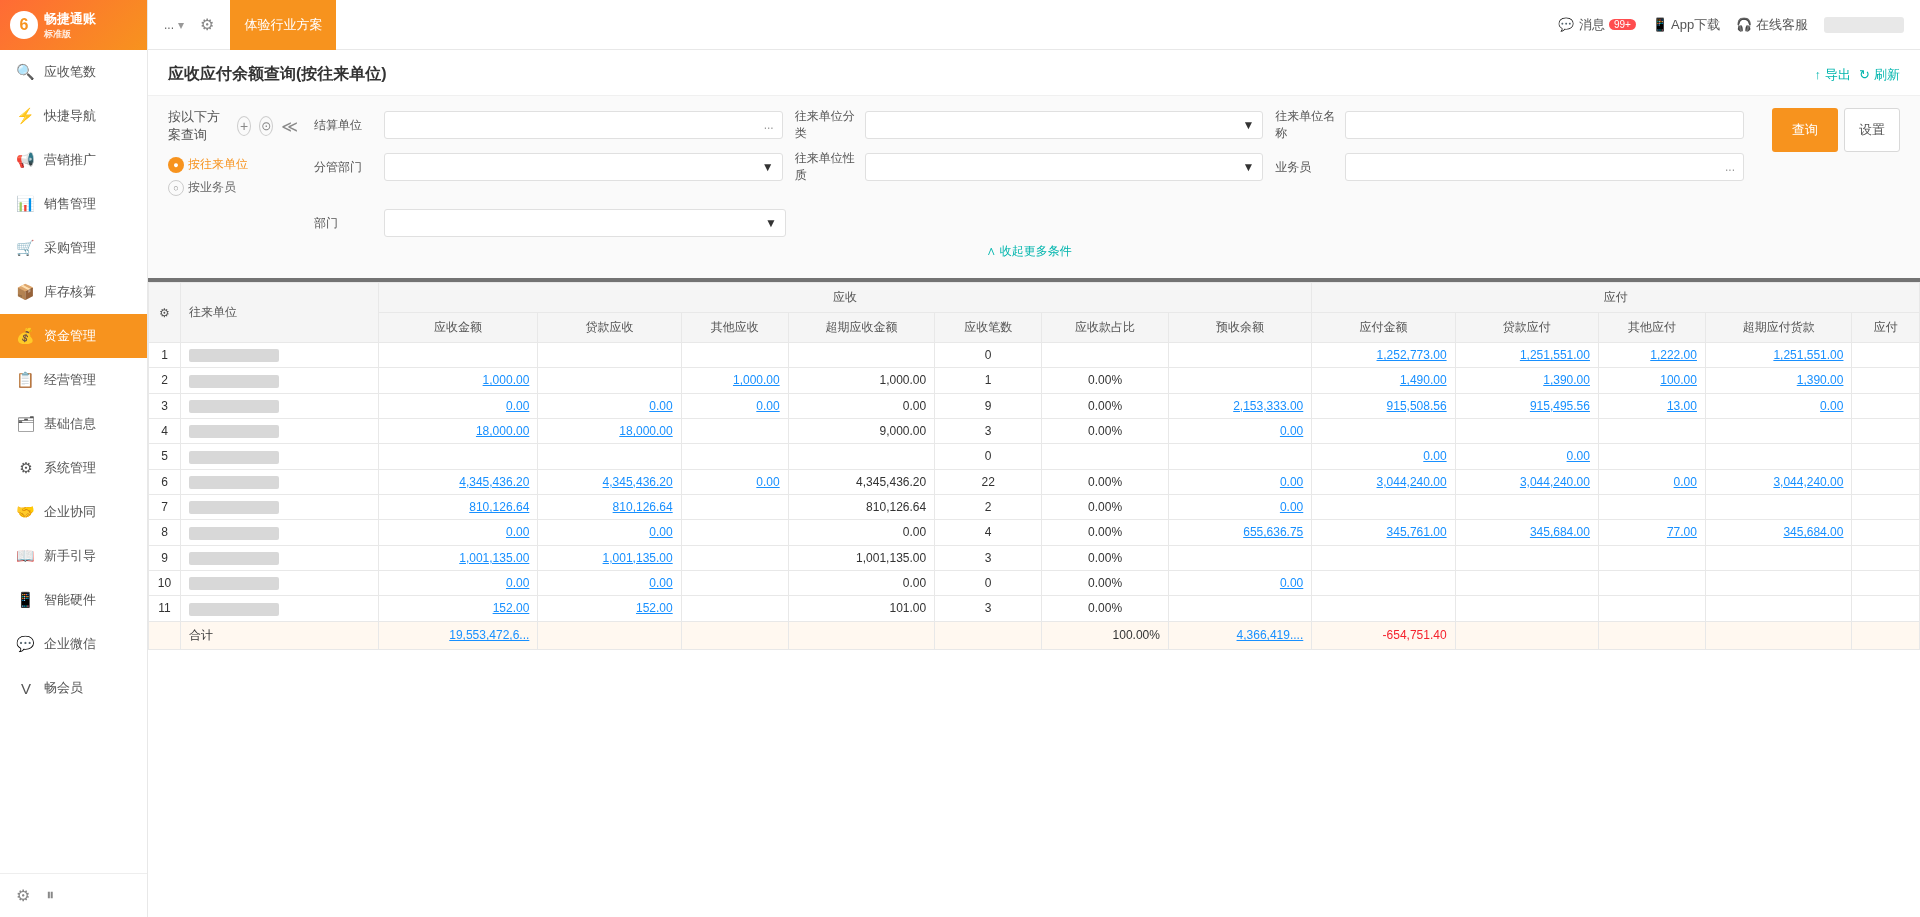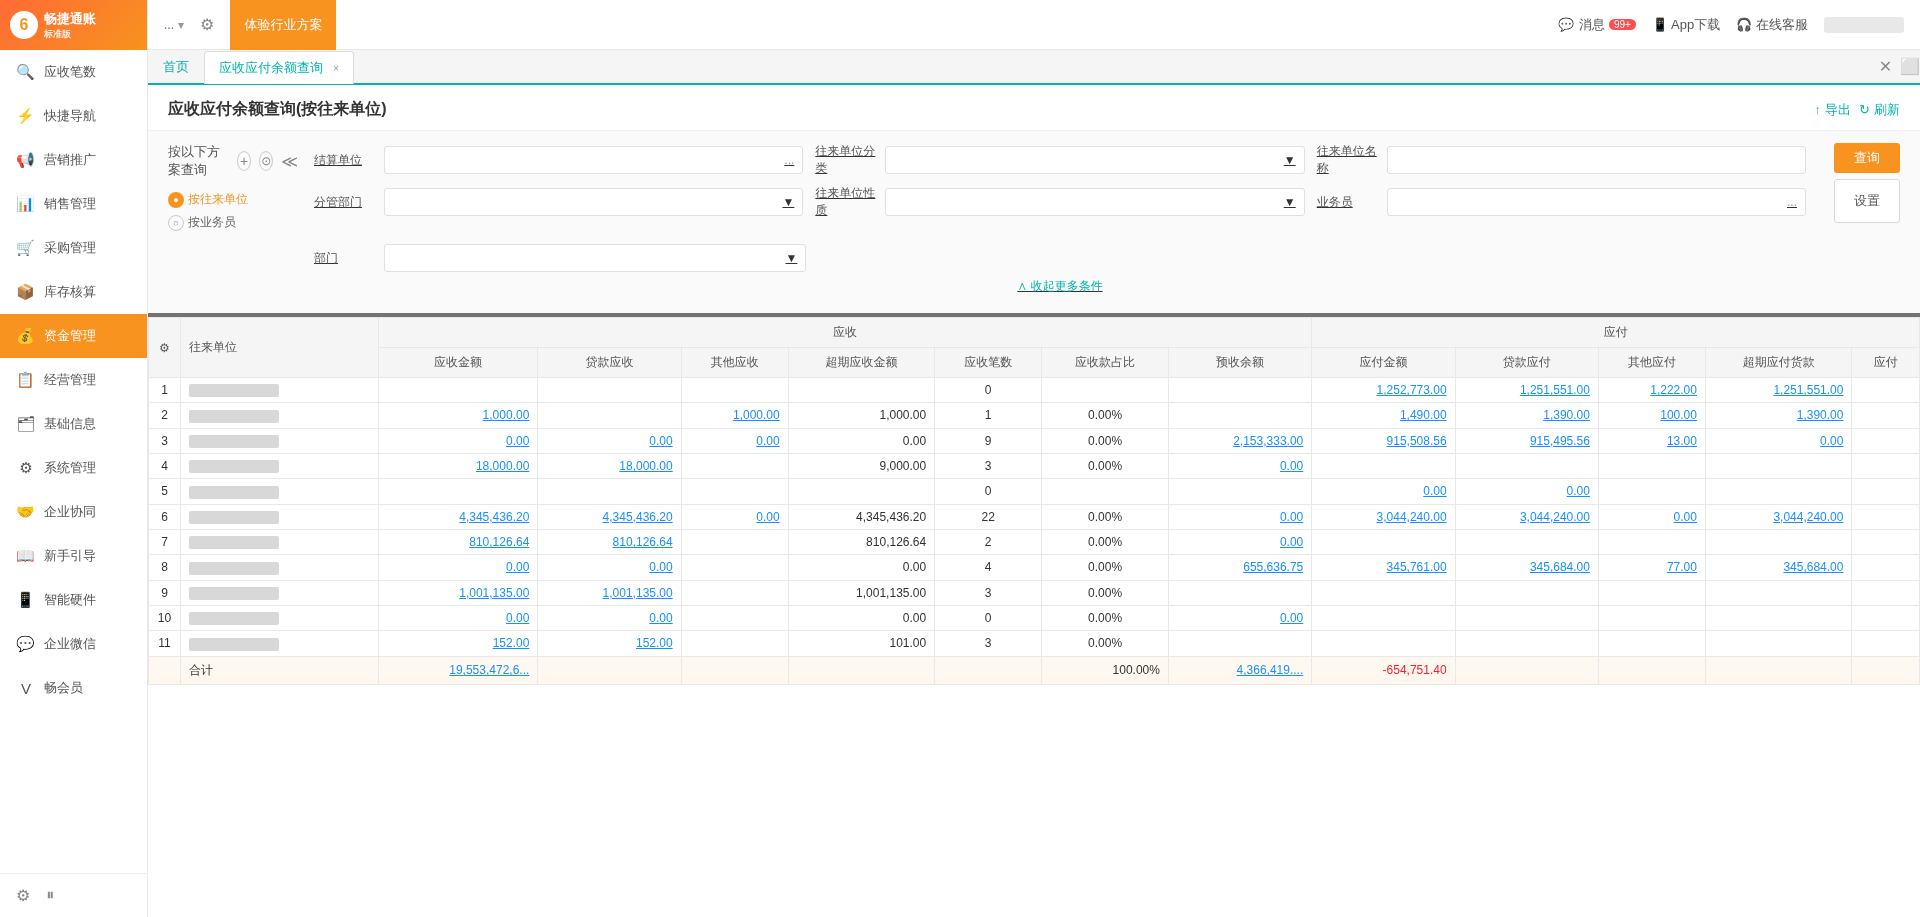--- a/index.html
+++ b/index.html
@@ -58,21 +58,21 @@
     .filter-field { display: flex; align-items: center; flex: 1; min-width: 0; }
     .filter-label { color: #555; font-size: 12px; width: 70px; flex-shrink: 0; }
     .filter-input { flex: 1; height: 28px; border: 1px solid #e0e0e0; border-radius: 3px; padding: 0 8px; font-size: 12px; color: #333; background: #fff; }
     .filter-input-dots { flex: 1; height: 28px; border: 1px solid #e0e0e0; border-radius: 3px; padding: 0 8px; font-size: 12px; color: #999; background: #fff; display: flex; align-items: center; justify-content: flex-end; }
     .filter-select { flex: 1; height: 28px; border: 1px solid #e0e0e0; border-radius: 3px; padding: 0 8px; font-size: 12px; color: #333; background: #fff; display: flex; align-items: center; justify-content: space-between; cursor: pointer; }
     .filter-more { text-align: center; padding: 6px; color: #00b5ad; font-size: 12px; cursor: pointer; }
 
     
     .btn-query { background: #f7931e; color: #fff; border: none; border-radius: 3px; padding: 6px 20px; cursor: pointer; font-size: 13px; }
     .btn-settings { background: #fff; color: #555; border: 1px solid #d9d9d9; border-radius: 3px; padding: 12px 14px; cursor: pointer; font-size: 13px; }
-    .query-btn-group { display: flex; flex-direction: column; gap: 6px; margin-left: 12px; }
+    .query-btn-group { display: flex; flex-direction: row; gap: 6px; margin-left: 12px; }
 
     
     .table-area { flex: 1; overflow: auto; padding: 0; }
     .data-table { width: 100%; border-collapse: collapse; font-size: 12px; }
     .data-table th { background: #f5f5f5; border: 1px solid #e8e8e8; padding: 6px 8px; text-align: center; color: #555; font-weight: 500; white-space: nowrap; position: sticky; top: 0; z-index: 1; }
     .data-table td { border: 1px solid #e8e8e8; padding: 5px 8px; text-align: right; color: #333; white-space: nowrap; }
     .data-table td.left { text-align: left; }
     .data-table td.center { text-align: center; }
     .data-table tr.summary td { background: #fff8f0; font-weight: 500; }
     .link-cell { color: #1890ff; text-decoration: underline; cursor: pointer; }
@@ -187,31 +187,20 @@
         <span>App下载</span>
       </span>
       <span>
         <span>🎧</span>
         <span>在线客服</span>
       </span>
       <span class="blurred" style="width:80px;height:16px;"></span>
     </div>
   </div>
 
-  <div class="tabs-bar">
-    <div class="tab home-tab">首页</div>
-    <div class="tab active">
-      <span>应收应付余额查询</span>
-      <span class="tab-close">×</span>
-    </div>
-    <div class="window-controls">
-      <button class="window-control-btn">✕</button>
-      <button class="window-control-btn">⬜</button>
-    </div>
-  </div>
 
   <div class="page-content">
 
     <div class="page-header">
       <span class="page-title">应收应付余额查询(按往来单位)</span>
       <div class="page-actions">
         <button class="btn-export">
           <span>↑</span>
           <span>导出</span>
         </button>
@@ -235,21 +224,21 @@
           <div class="scheme-item">
             <div class="scheme-item-circle">●</div>
             <span>按往来单位</span>
           </div>
           <div class="scheme-item2" style="margin-top:6px;">
             <div class="scheme-item2-circle">○</div>
             <span>按业务员</span>
           </div>
         </div>
 
-        <div style="flex:1;text-decoration:underline;">
+        <div style="flex:1;">
 
           <div class="filter-row">
             <div class="filter-field">
               <span class="filter-label">结算单位</span>
               <div class="filter-input-dots">
                   <span>...</span>
                 </div>
             </div>
             <div class="filter-field">
               <span class="filter-label">往来单位分类</span>

